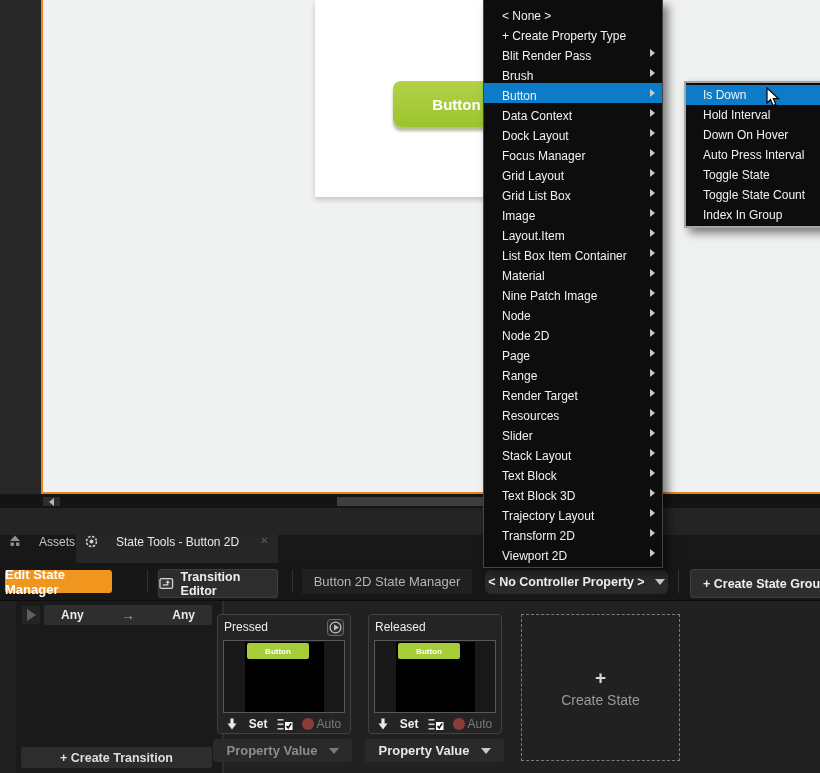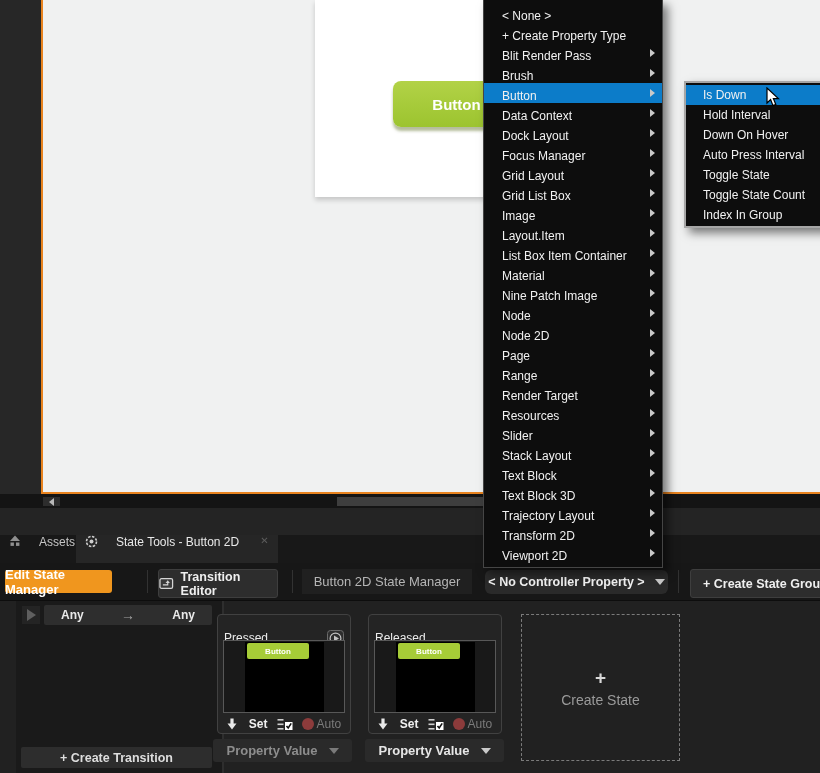--- a/index.html
+++ b/index.html
@@ -69,21 +69,21 @@
   .any-bar { position:absolute; left:28px; top:4px; width:168px; height:20px; background:#2e2e2e;
     border-radius:2px; display:flex; align-items:center; justify-content:space-between;
     padding:0 17px; color:#e9e9e9; font-weight:bold; font-size:12px; }
   .any-arrow { color:#a3a3a3; font-weight:normal; font-size:14px; }
   .create-trans { position:absolute; left:5px; top:146px; width:191px; height:21px; background:#2d2d2d;
     border-radius:2px; display:flex; align-items:center; justify-content:center;
     color:#dedede; font-weight:bold; font-size:12.5px; }
 
   .state-card { position:absolute; top:13px; width:134px; height:120px; background:#242424;
     border:1px solid #414141; border-radius:4px; }
-  .sc-header { position:absolute; left:0; top:11px; width:100%; height:24px; display:flex;
+  .sc-header { position:absolute; left:0; top:0; width:100%; height:24px; display:flex;
     align-items:center; justify-content:space-between; padding:0 6px;
     color:#ececec; font-size:12px; }
   .sc-preview { position:absolute; left:5px; top:25px; width:122px; height:73px;
     background:#191919; border:1px solid #585858; }
   .sc-black { position:absolute; left:21px; top:1px; width:79px; height:70px; background:#000; }
   .sc-mini-btn { position:absolute; left:23px; top:2px; width:62px; height:16px; background:#a6cc37;
     border-radius:2px; display:flex; align-items:center; justify-content:center;
     color:#fff; font-weight:bold; font-size:8px; }
   .sc-footer { position:absolute; left:0; top:99px; width:100%; height:20px; display:flex;
     align-items:center; justify-content:center; gap:9px; }

